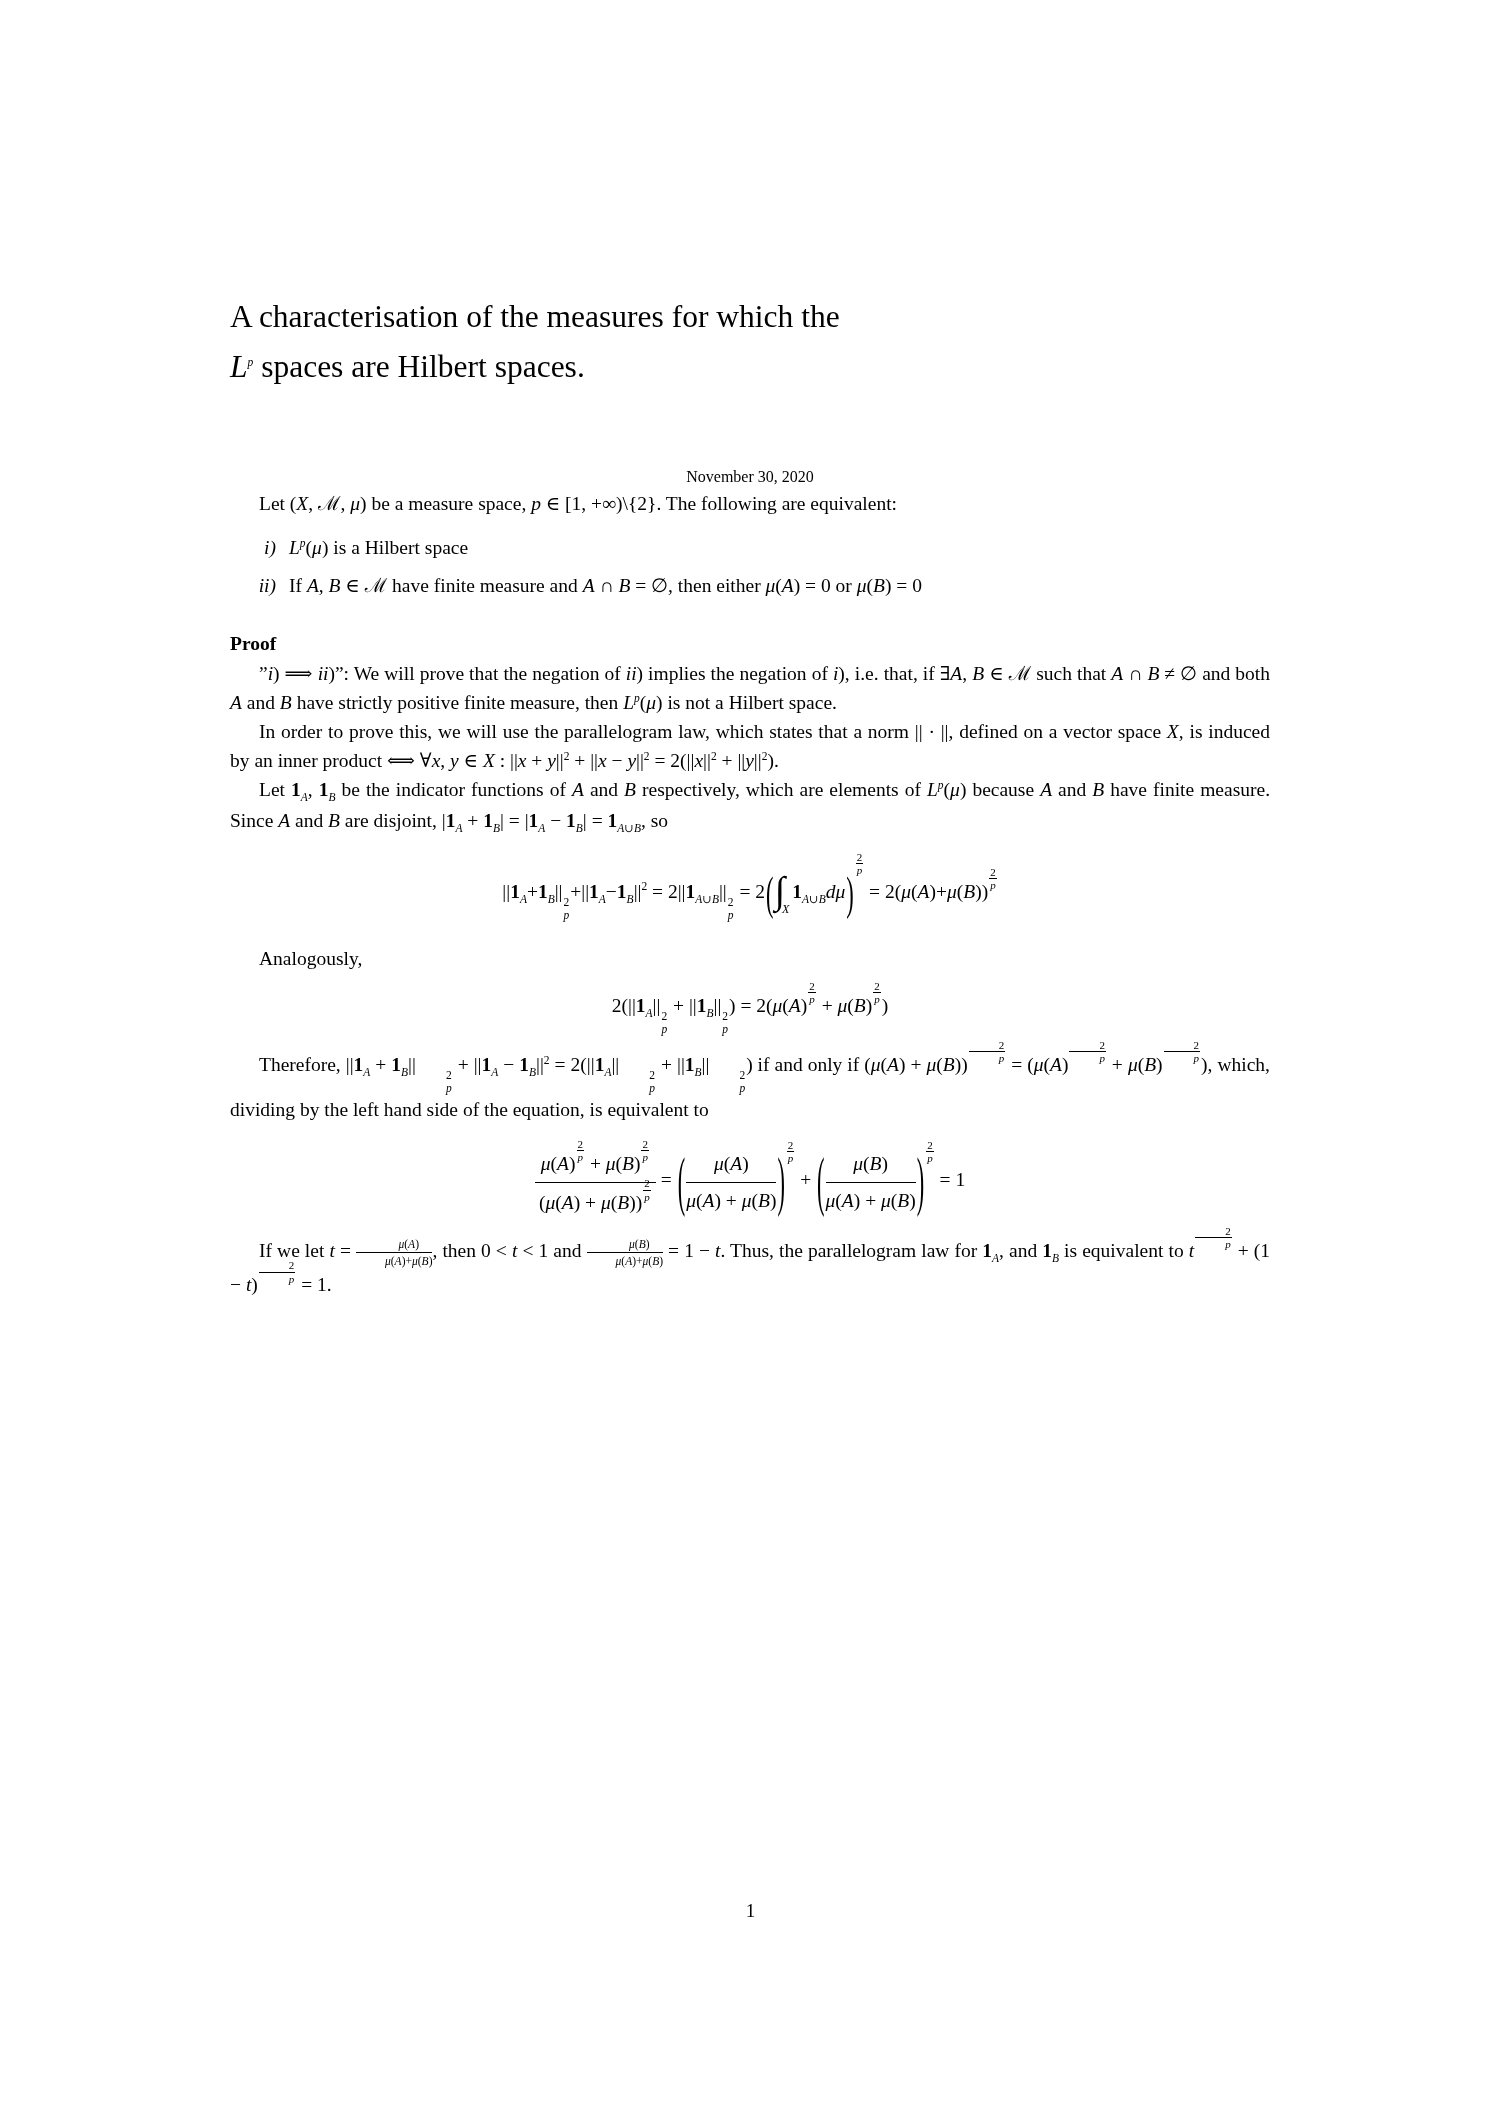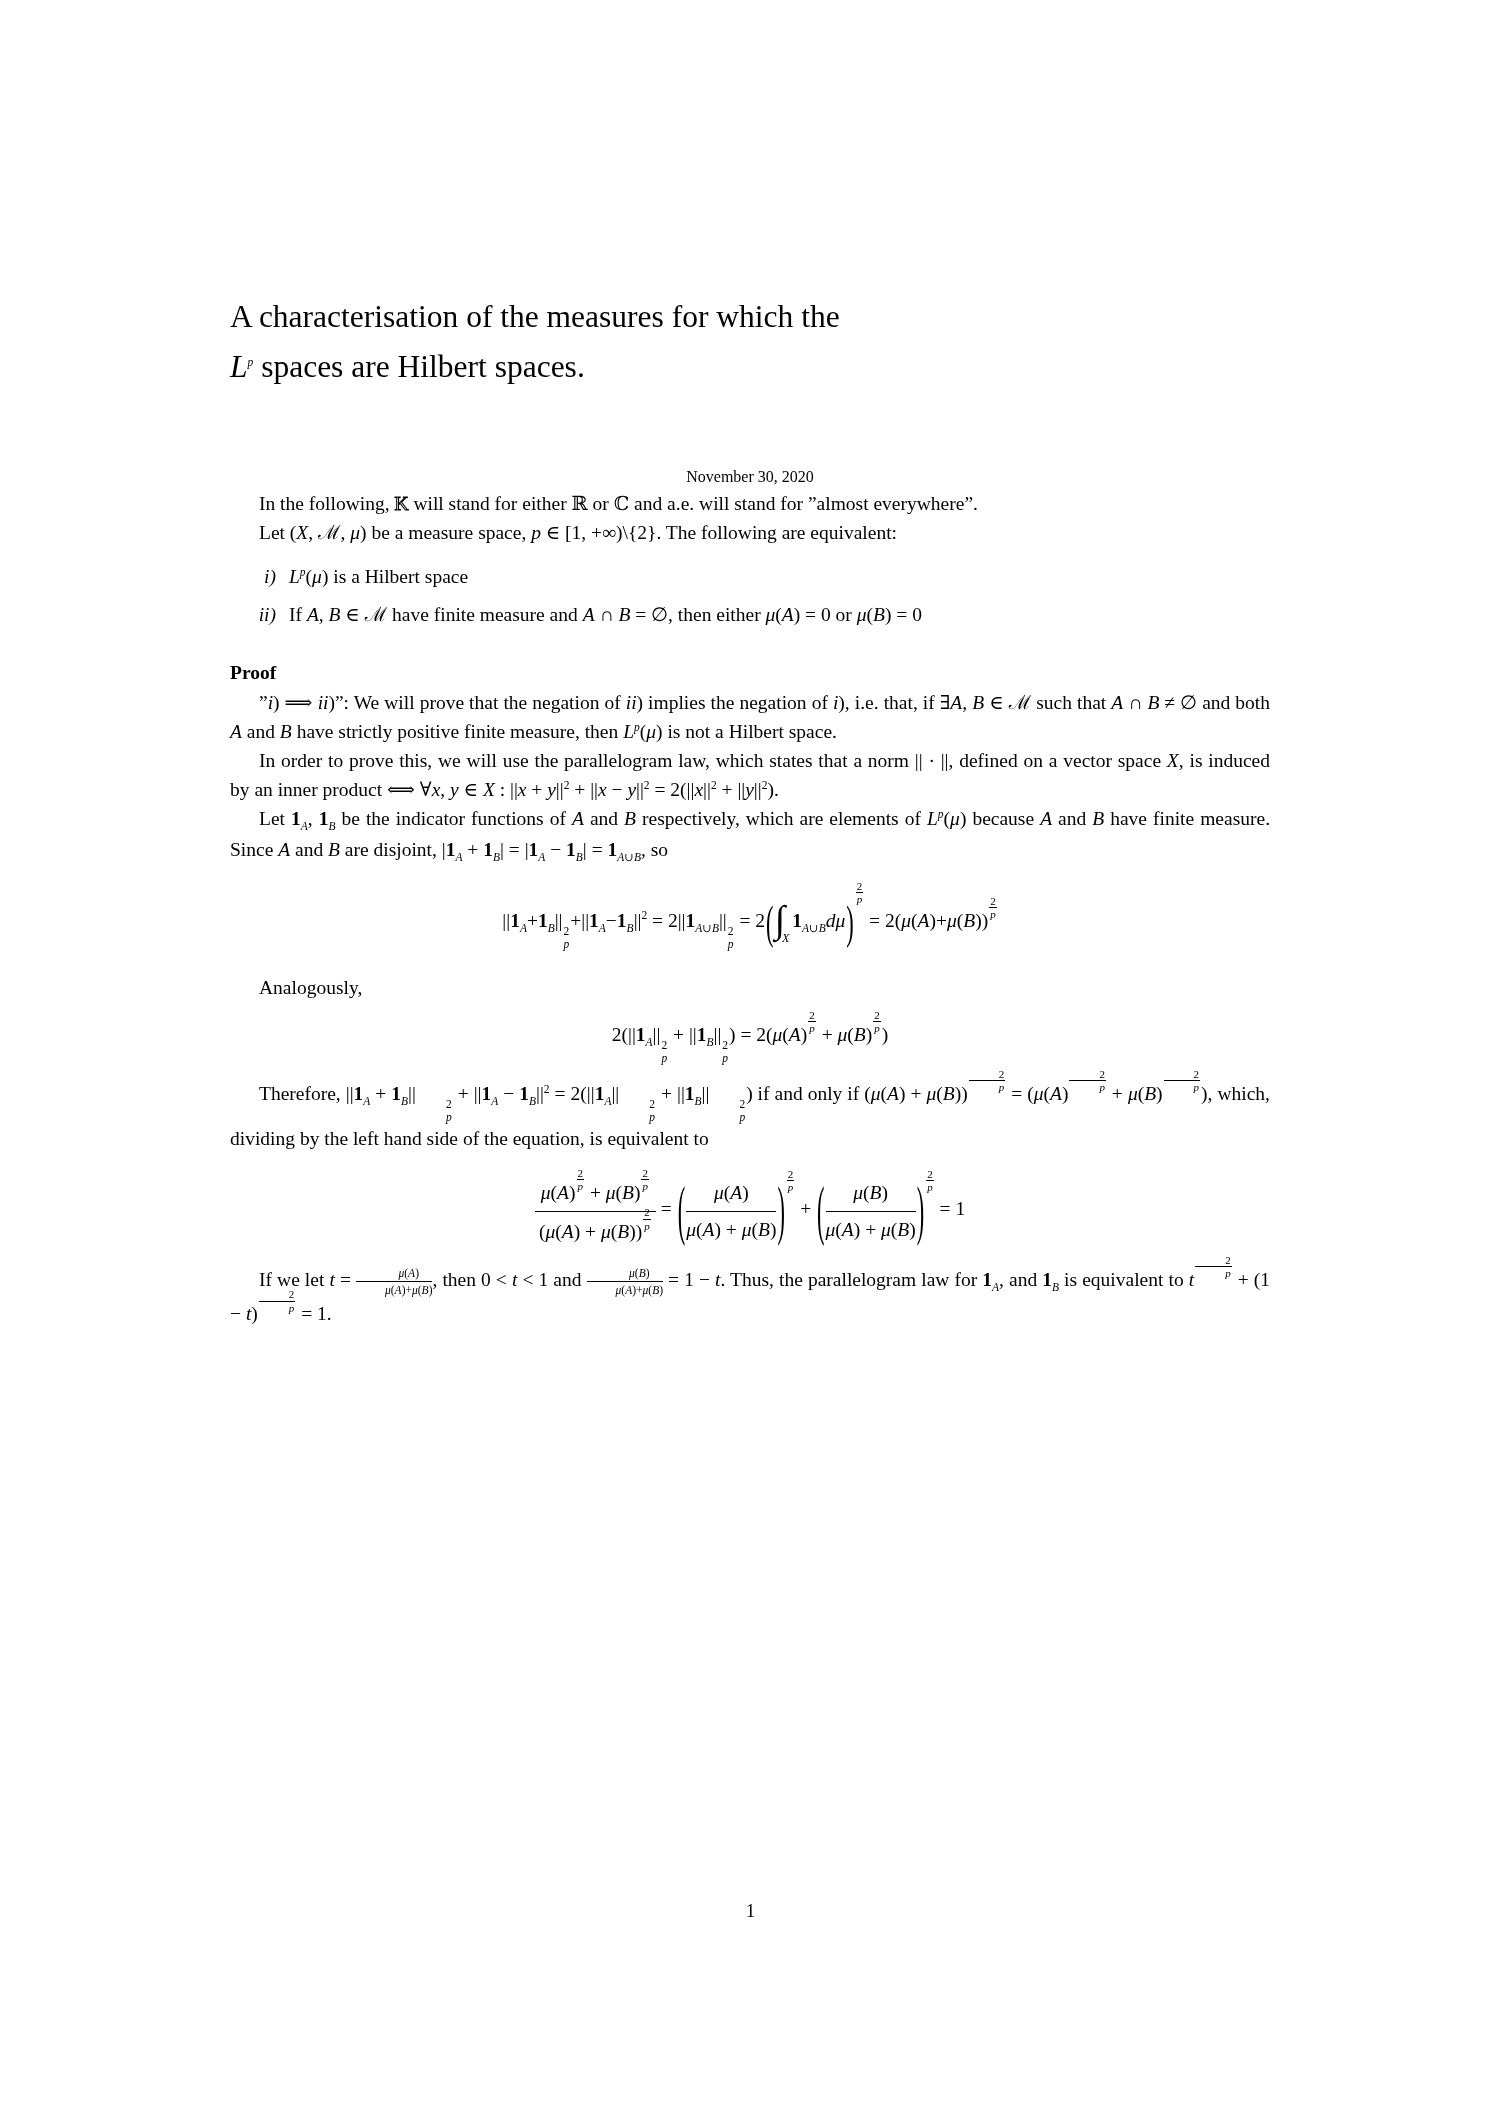--- a/index.html
+++ b/index.html
@@ -48,21 +48,20 @@
 </head>
 <body>
 
 <div class="page">
   <div class="content">
 
     <h1 class="title">A characterisation of the measures for which the<br><i>L</i><sup><i>p</i></sup> spaces are Hilbert spaces.</h1>
 
     <div class="date">November 30, 2020</div>
 
-    <p class="body ind first">In the following, <span class="bb">K</span> will stand for either ℝ or ℂ and a.e. will stand for ”almost everywhere”.</p>
     <p class="body ind">Let (<i>X</i>, ℳ, <i>μ</i>) be a measure space, <i>p</i> ∈ [1, +∞)\{2}. The following are equivalent:</p>
 
     <div class="cond-list">
       <div class="cond">
         <span class="cond-label">i)</span>
         <span class="cond-text"><i>L</i><sup><i>p</i></sup>(<i>μ</i>) is a Hilbert space</span>
       </div>
       <div class="cond">
         <span class="cond-label">ii)</span>
         <span class="cond-text">If <i>A</i>, <i>B</i> ∈ ℳ have finite measure and <i>A</i> ∩ <i>B</i> = ∅, then either <i>μ</i>(<i>A</i>) = 0 or <i>μ</i>(<i>B</i>) = 0</span>

